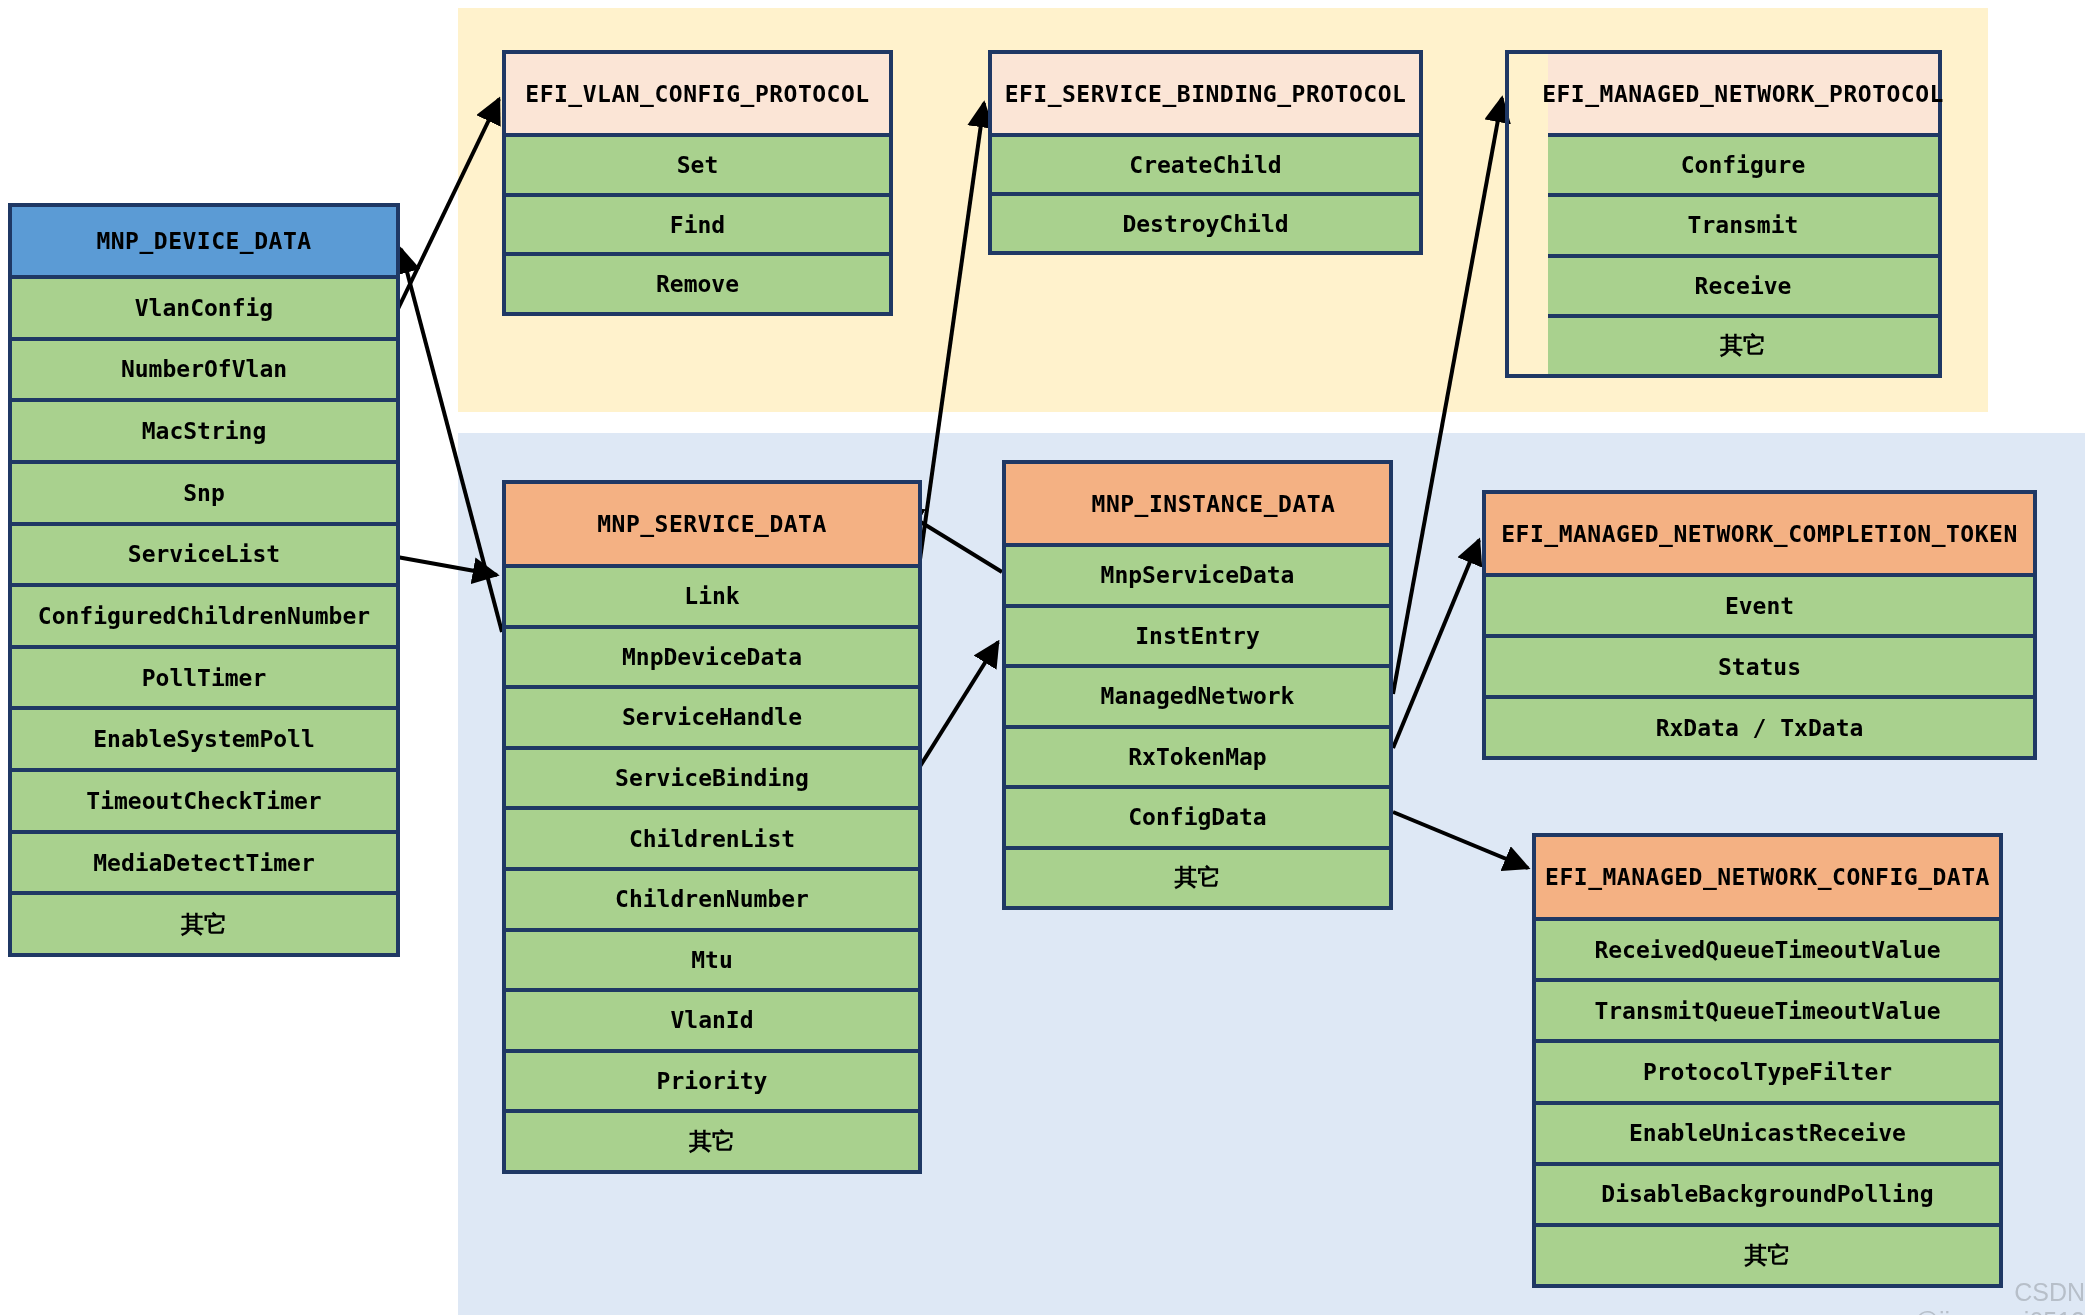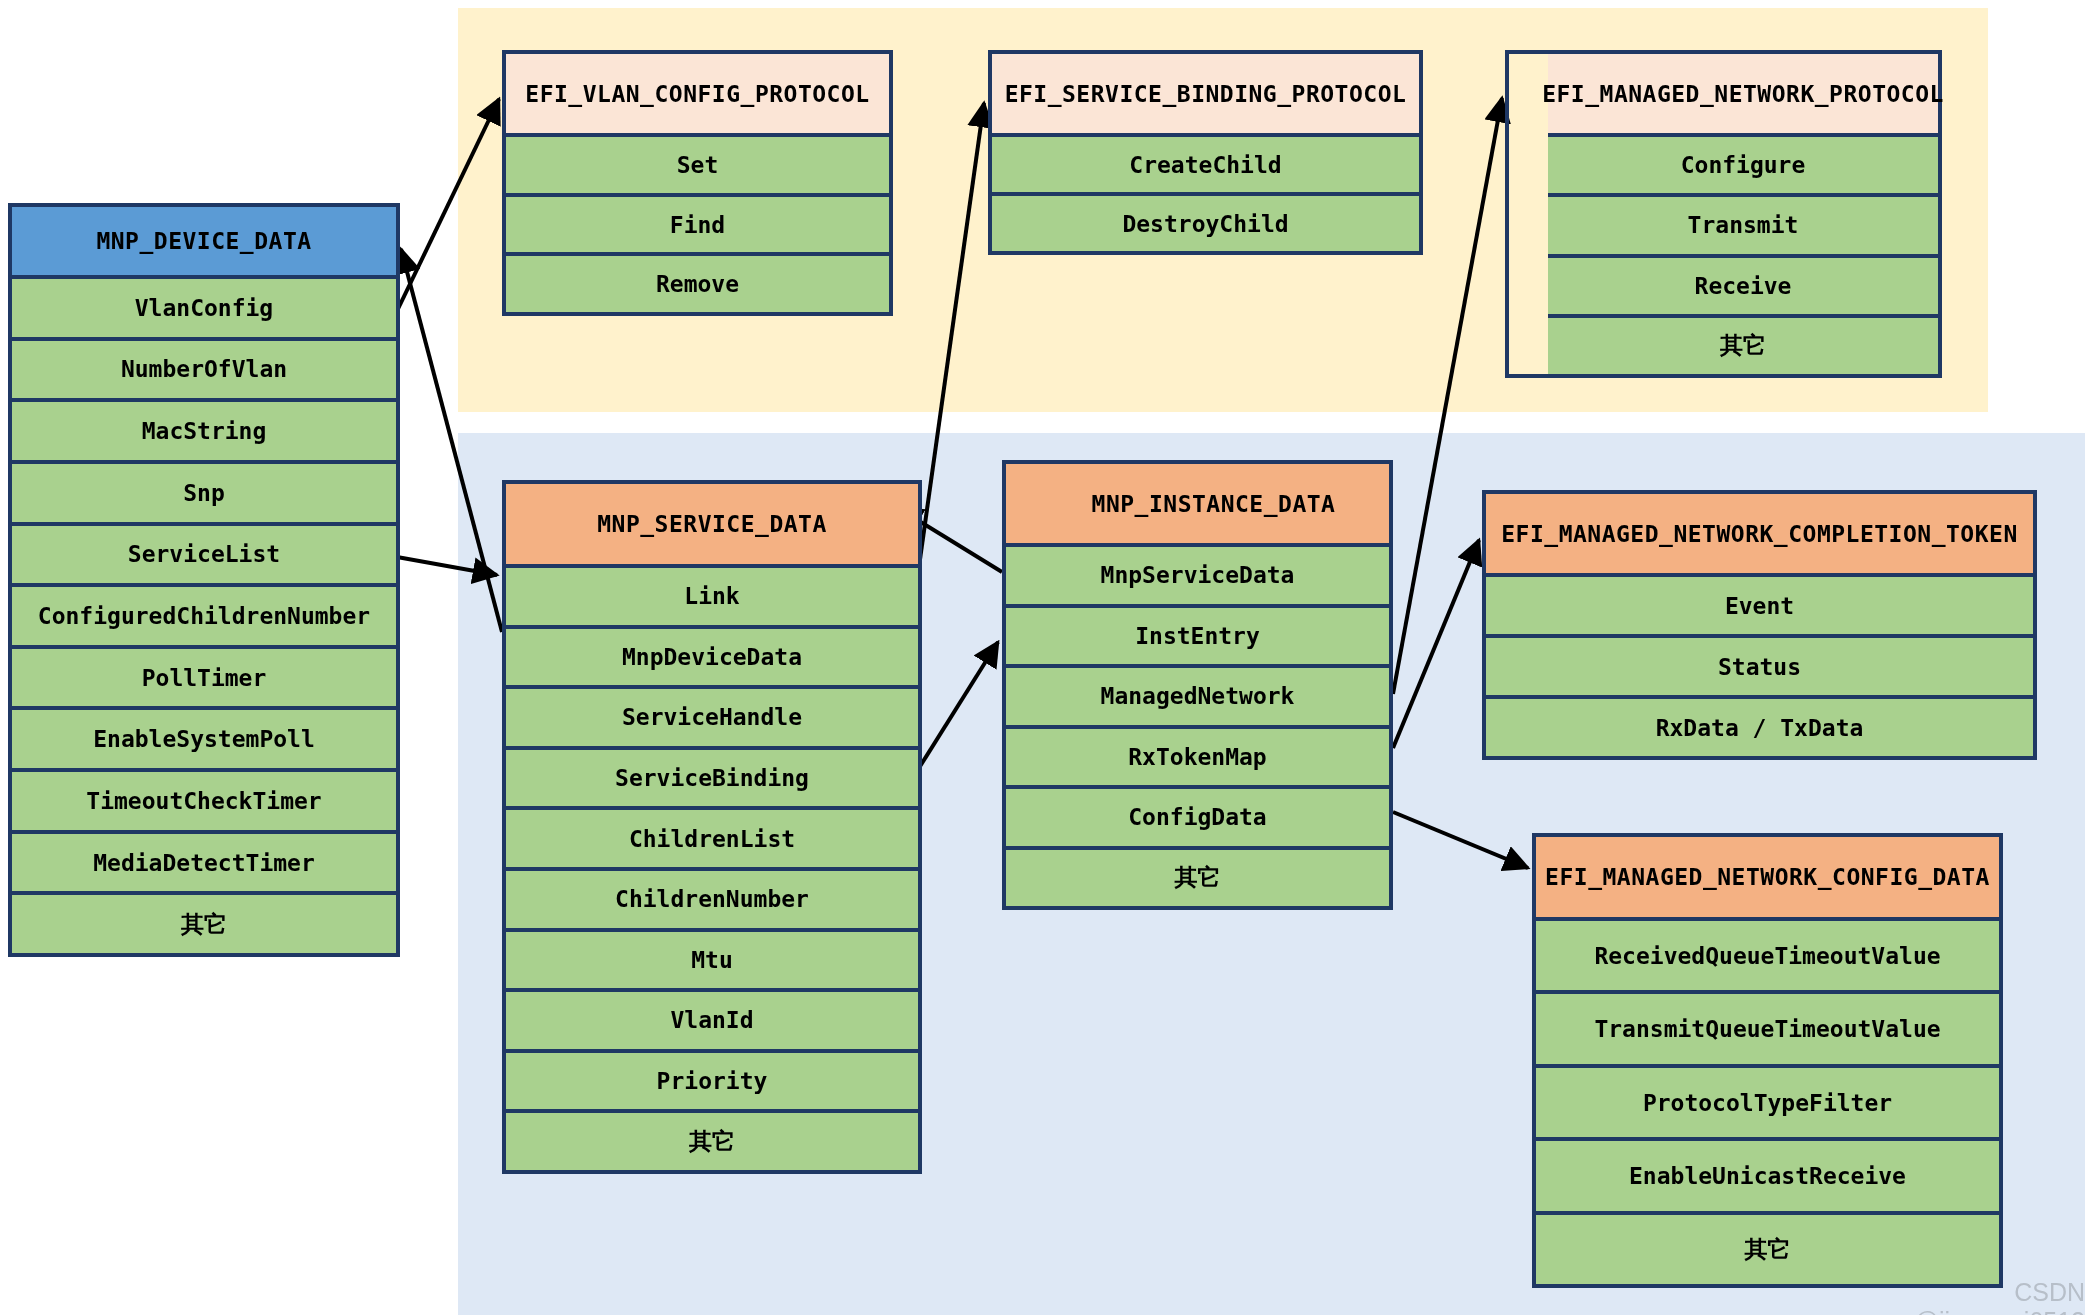--- a/index.html
+++ b/index.html
@@ -147,18 +147,19 @@
       <div class="row">Event</div>
       <div class="row">Status</div>
       <div class="row">RxData / TxData</div>
     </div>
   <div class="struct pos-config">
       <div class="hdr hdr-orange">EFI_MANAGED_NETWORK_CONFIG_DATA</div>
       <div class="row">ReceivedQueueTimeoutValue</div>
       <div class="row">TransmitQueueTimeoutValue</div>
       <div class="row">ProtocolTypeFilter</div>
       <div class="row">EnableUnicastReceive</div>
+      <div class="row">DisableBackgroundPolling</div>
       <div class="row">其它</div>
     </div>
 
   <div class="watermark">CSDN @jiangwei0512</div>
 
 </div>
 
 </body></html>

